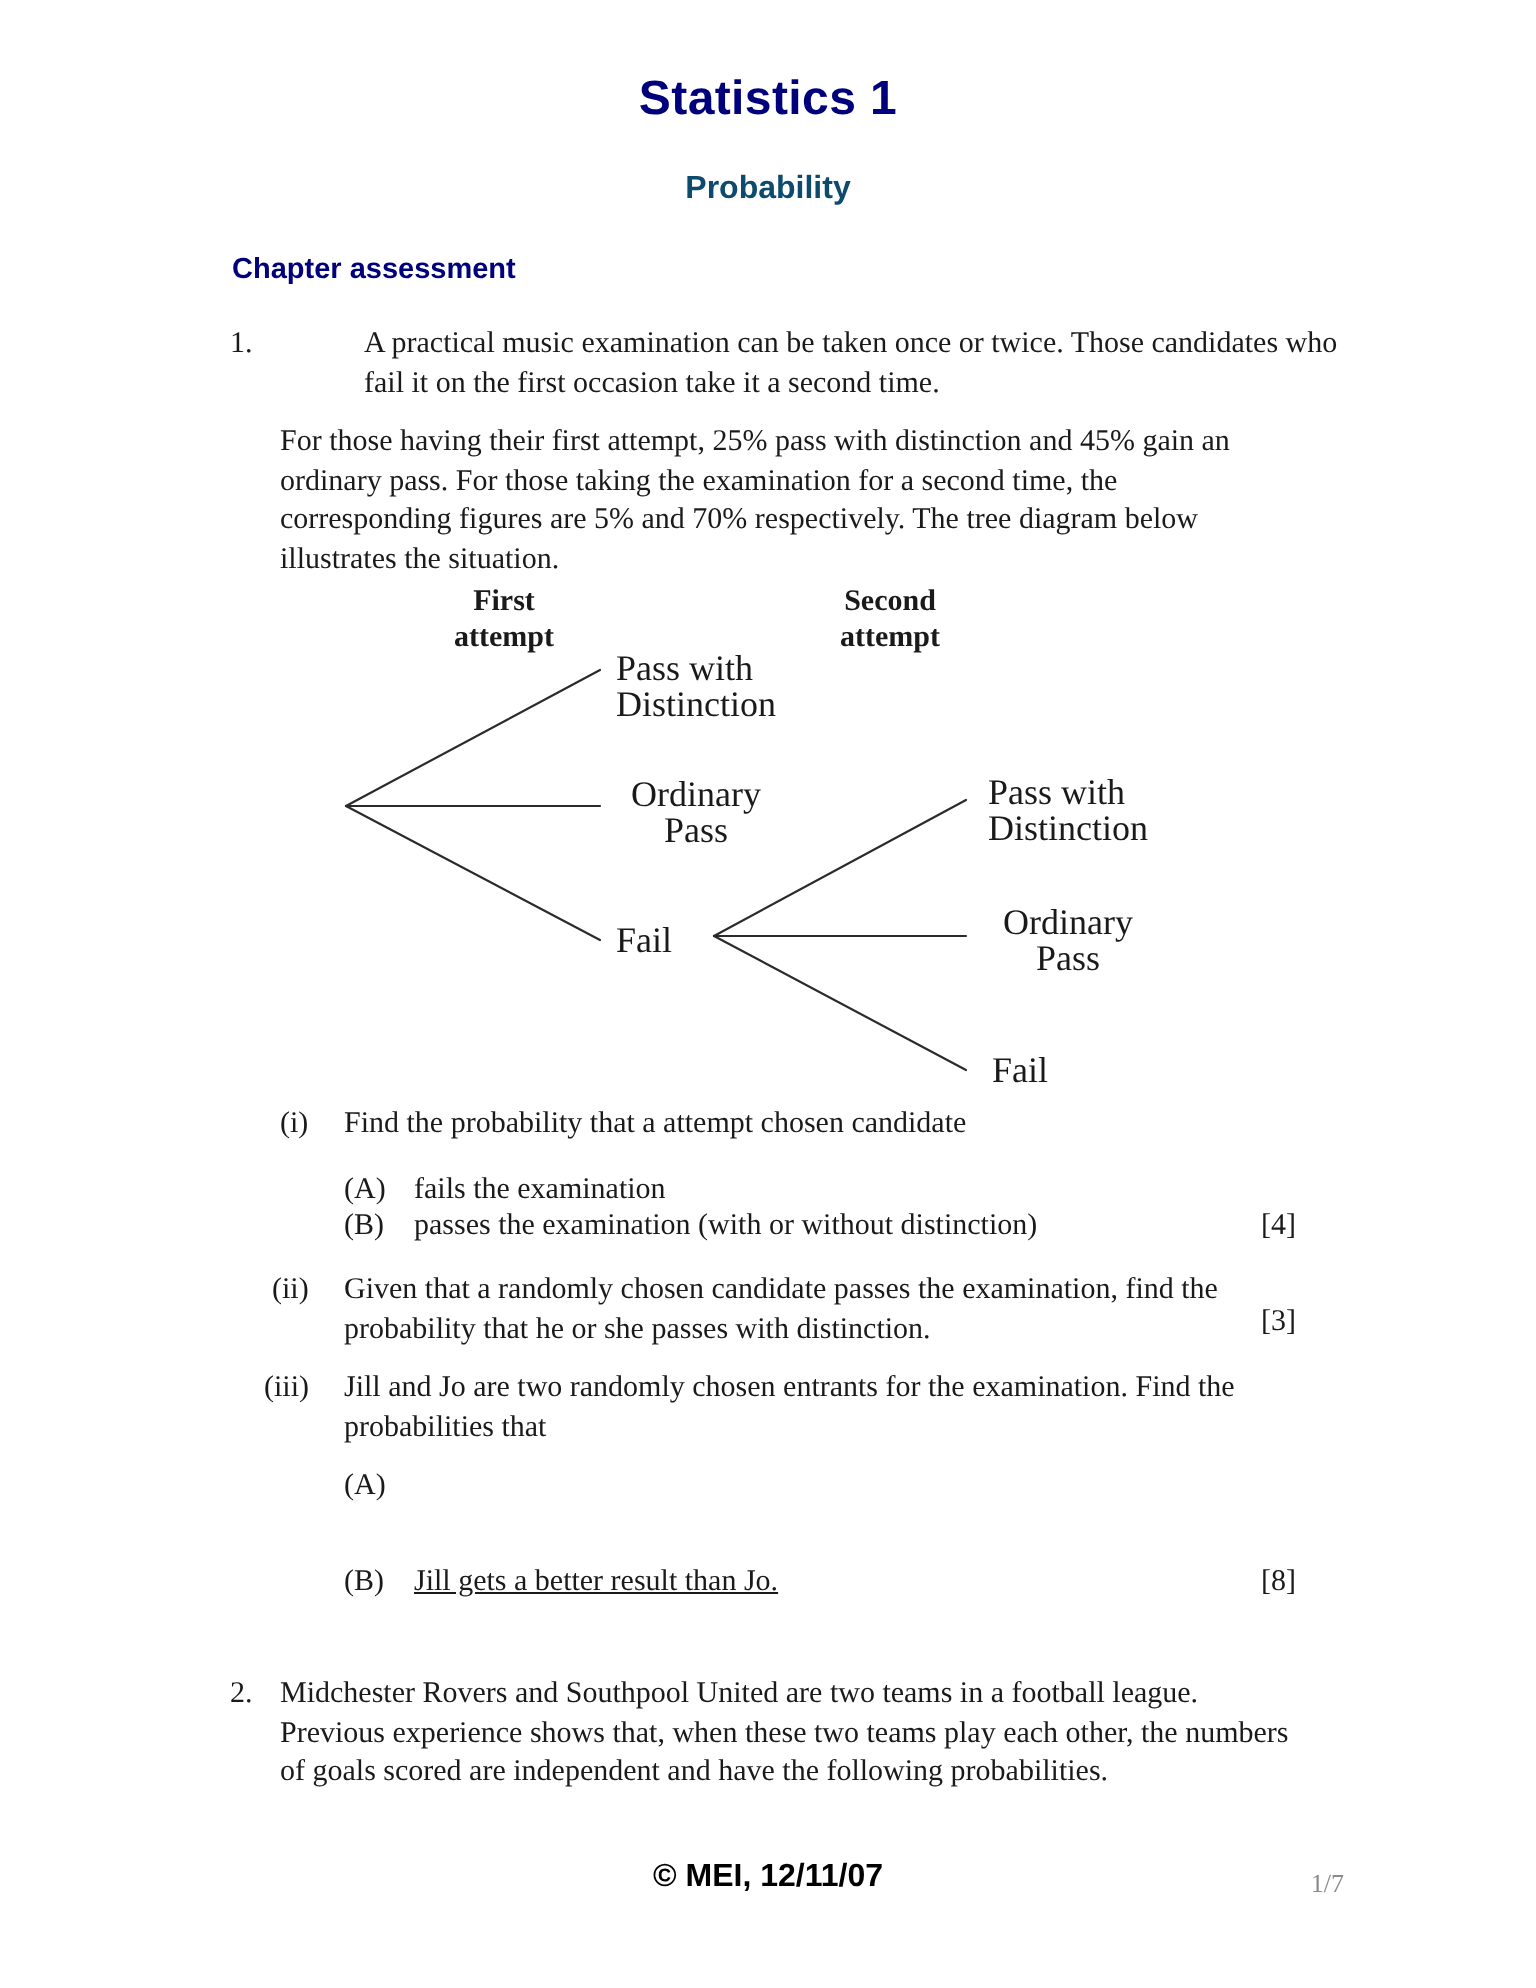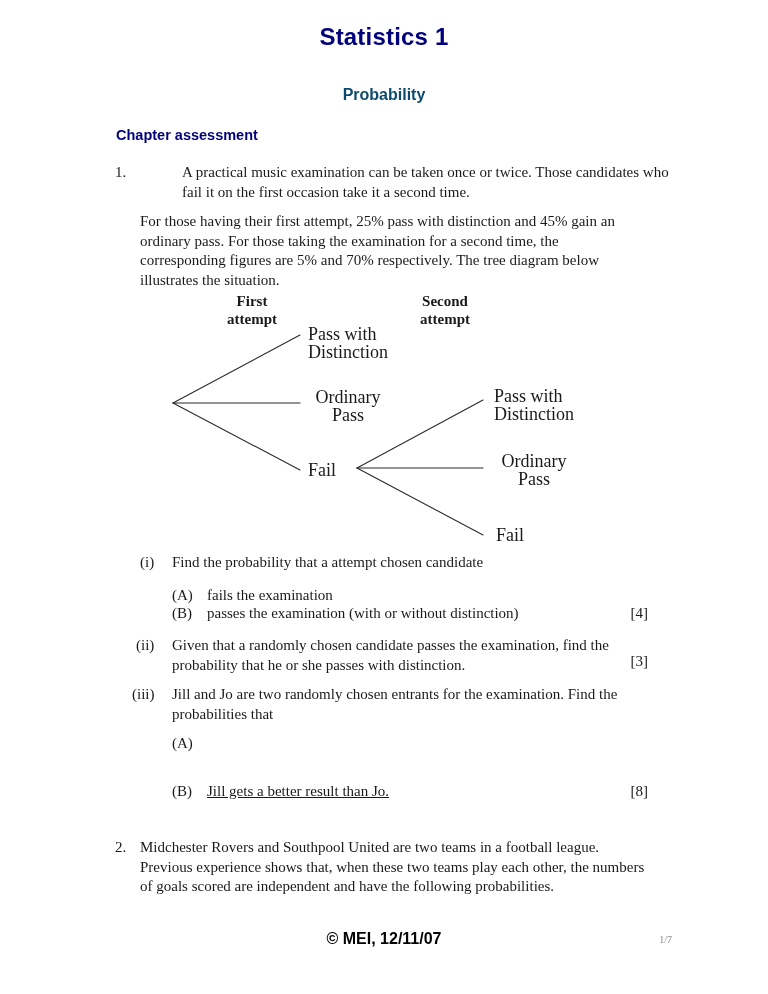--- a/index.html
+++ b/index.html
@@ -18,21 +18,21 @@
 
   .page {
     position: absolute;
     inset: 0;
   }
 
   
   .doc-title {
     position: absolute;
     left: 0;
-    top: 23px;
+    top: 36px;
     width: 768px;
     text-align: center;
     font-family: "Liberation Sans", "DejaVu Sans", sans-serif;
     font-weight: bold;
     font-size: 24px;
     color: #00007c;
     letter-spacing: 0.2px;
   }
   .doc-subtitle {
     position: absolute;
@@ -107,21 +107,21 @@
     text-align: center;
     font-family: "Liberation Sans", "DejaVu Sans", sans-serif;
     font-weight: bold;
     font-size: 16px;
     color: #000000;
   }
   .footer-page {
     position: absolute;
     right: 96px;
     top: 934px;
-    font-size: 10px;
+    font-size: 13px;
     color: #8a8a8a;
   }
 </style>
 </head>
 <body>
 
 <div class="page">
 
   <div class="doc-title">Statistics 1</div>
   <div class="doc-subtitle">Probability</div>

